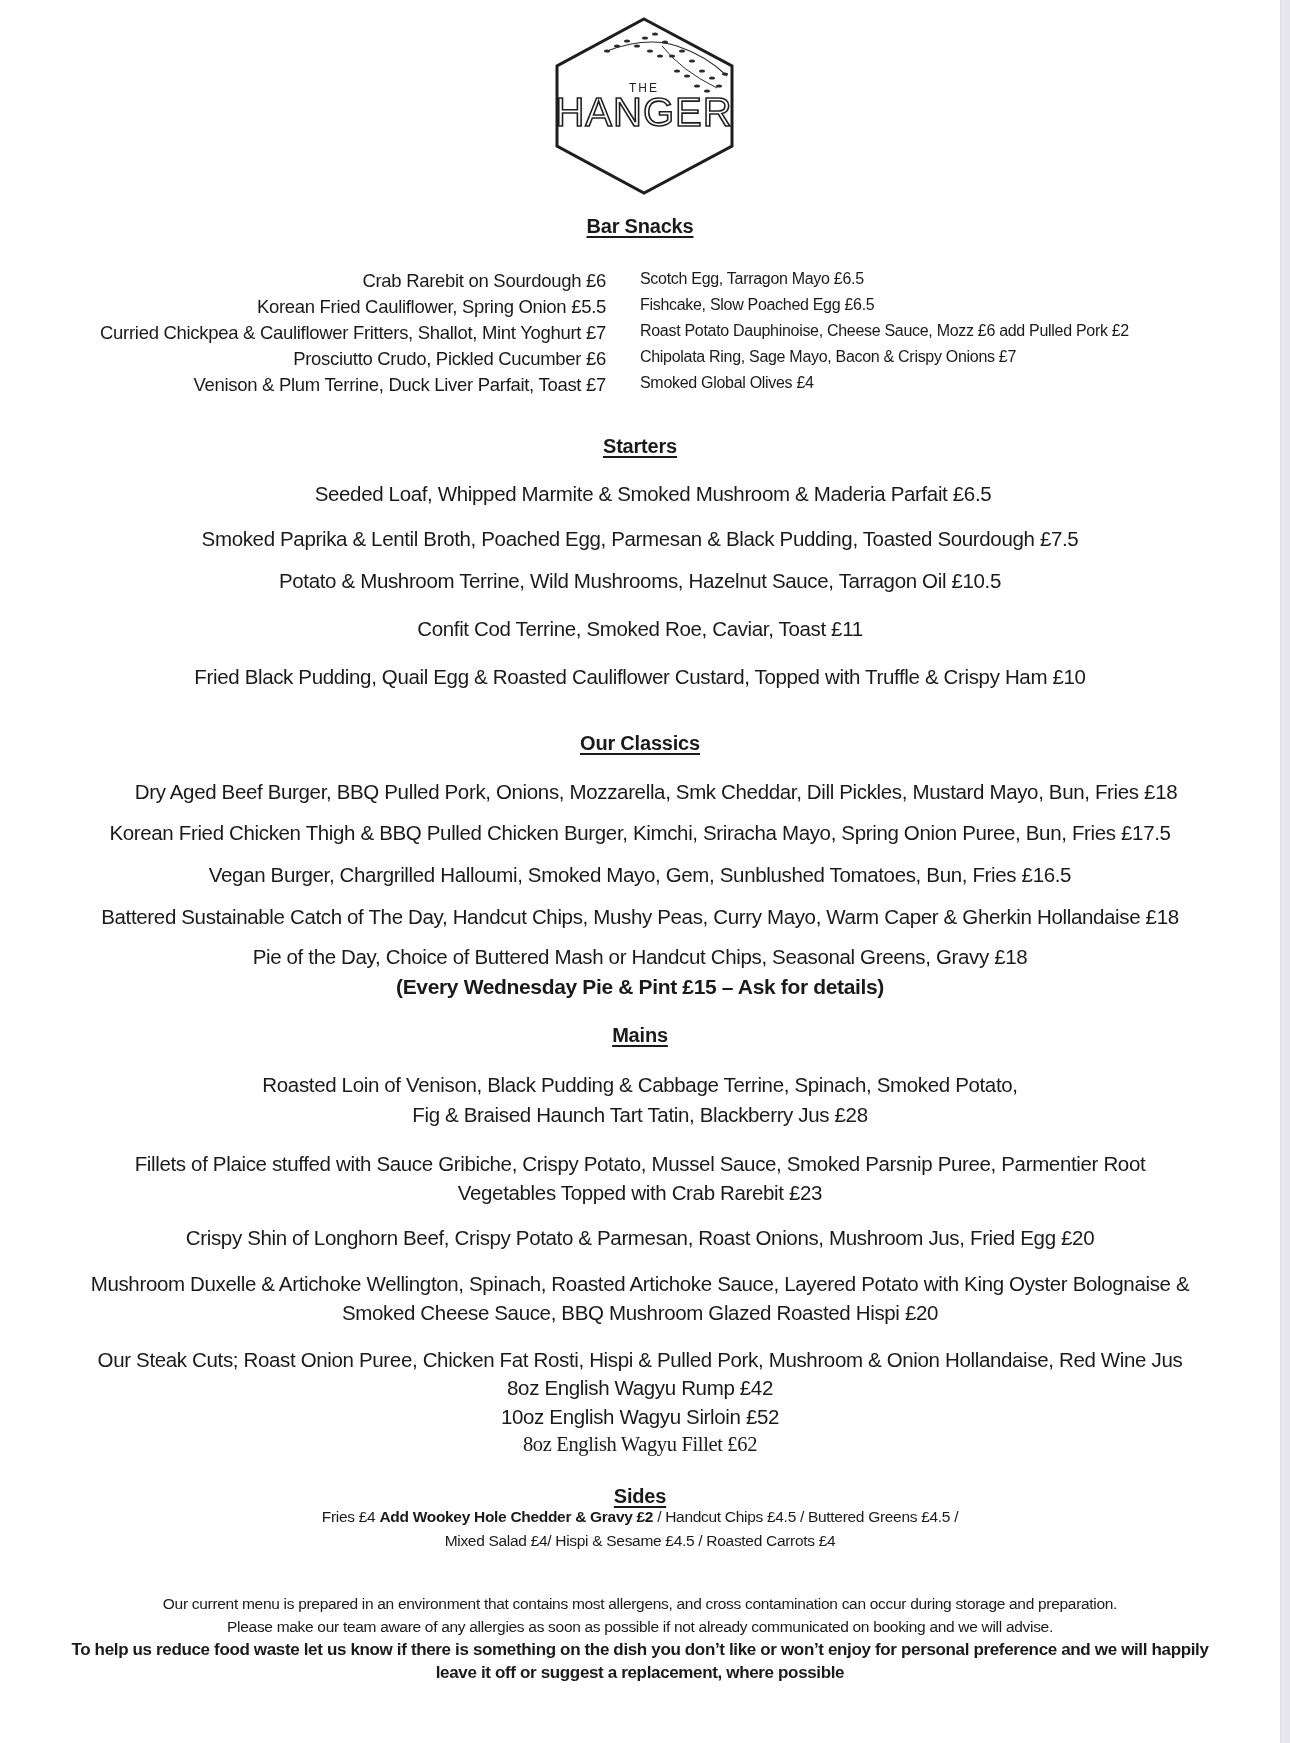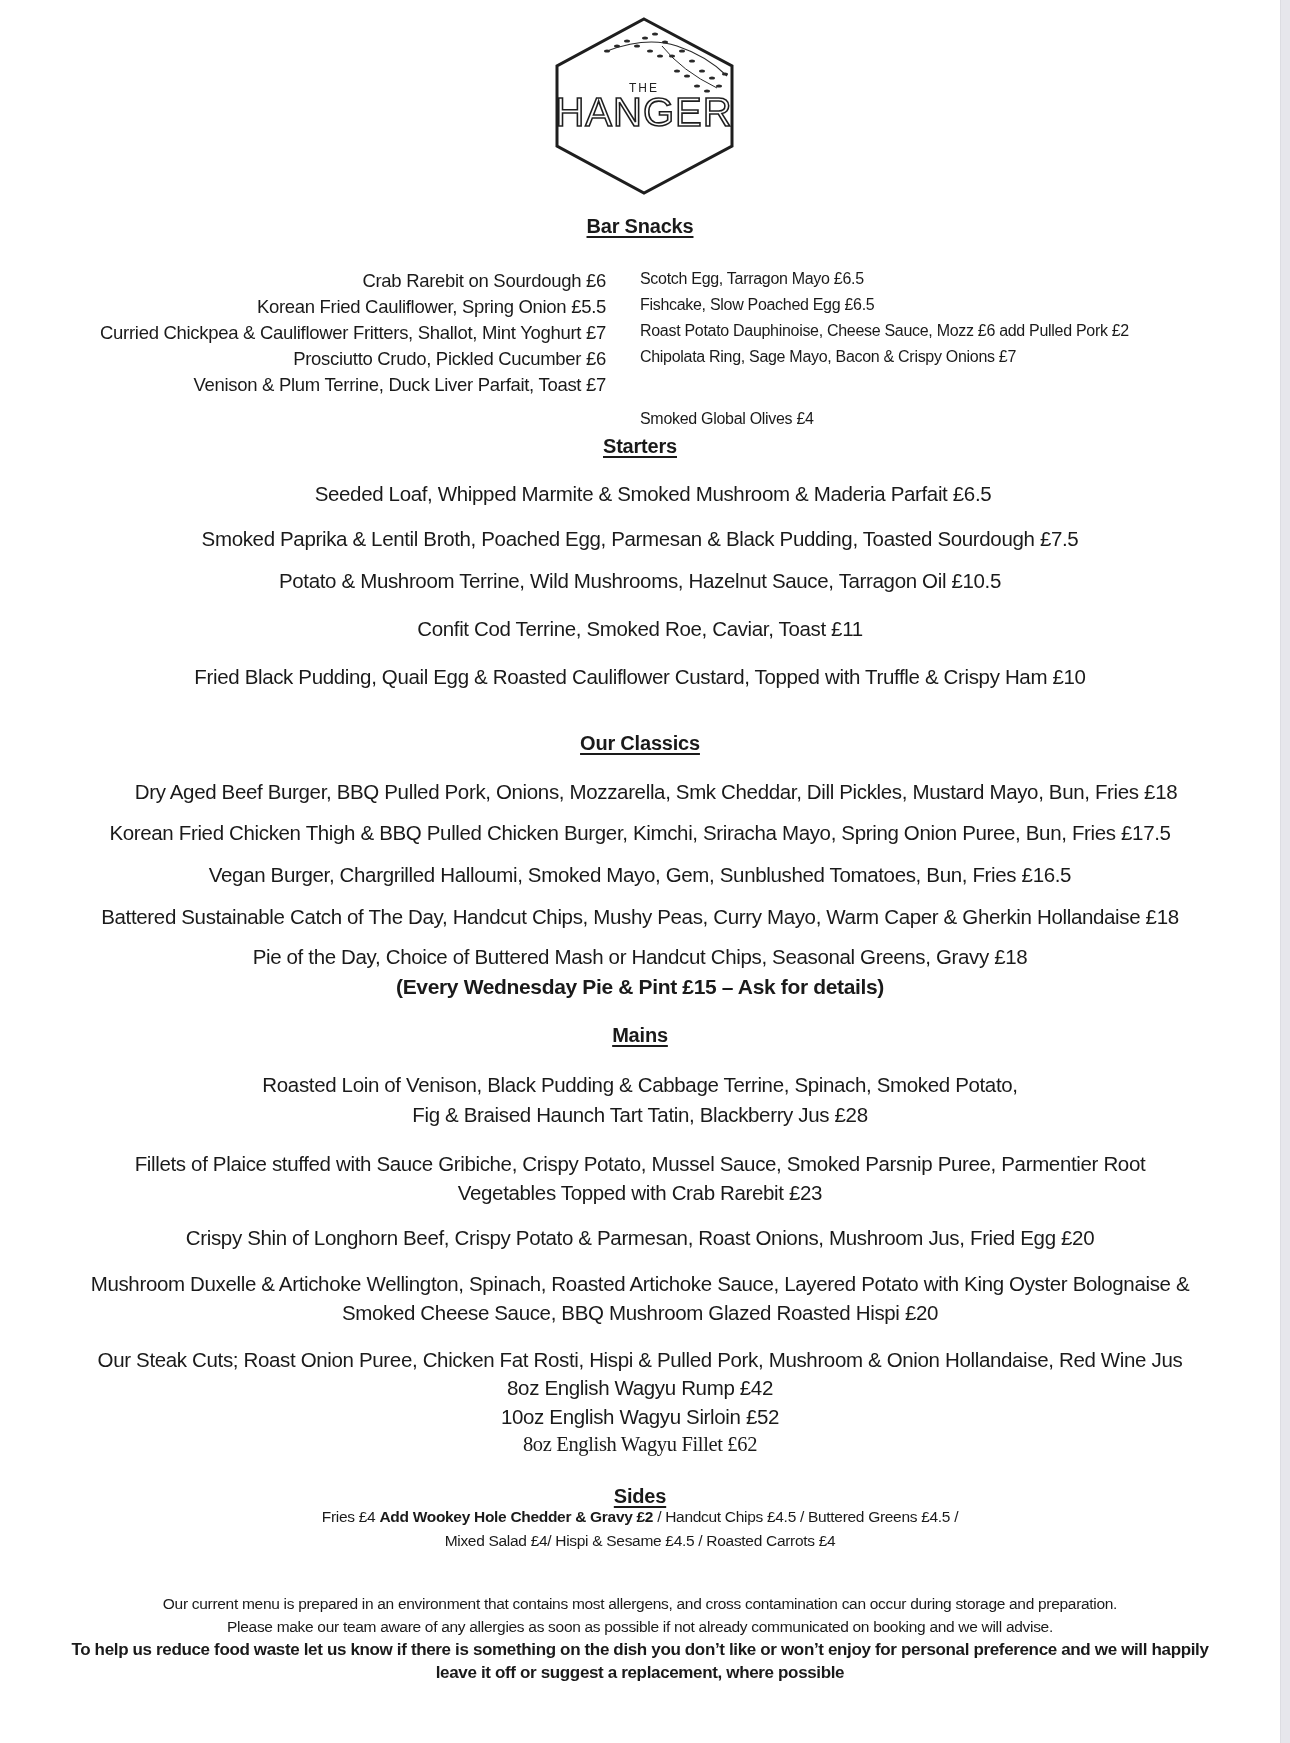--- a/index.html
+++ b/index.html
@@ -76,21 +76,21 @@
   <div class="heading" style="top:215px;">Bar Snacks</div>
   <div class="snack-left" style="top:270px;">Crab Rarebit on Sourdough £6</div>
   <div class="snack-left" style="top:296px;">Korean Fried Cauliflower, Spring Onion £5.5</div>
   <div class="snack-left" style="top:322px;">Curried Chickpea &amp; Cauliflower Fritters, Shallot, Mint Yoghurt £7</div>
   <div class="snack-left" style="top:348px;">Prosciutto Crudo, Pickled Cucumber £6</div>
   <div class="snack-left" style="top:374px;">Venison &amp; Plum Terrine, Duck Liver Parfait, Toast £7</div>
   <div class="snack-right" style="top:270px;">Scotch Egg, Tarragon Mayo £6.5</div>
   <div class="snack-right" style="top:296px;">Fishcake, Slow Poached Egg £6.5</div>
   <div class="snack-right" style="top:322px;">Roast Potato Dauphinoise, Cheese Sauce, Mozz £6 add Pulled Pork £2</div>
   <div class="snack-right" style="top:348px;">Chipolata Ring, Sage Mayo, Bacon &amp; Crispy Onions £7</div>
-  <div class="snack-right" style="top:374px;margin-top:36px;">Smoked Global Olives £4</div>
+  <div class="snack-right" style="top:374px;">Smoked Global Olives £4</div>
 
   <div class="heading" style="top:435px;">Starters</div>
   <div class="line" style="top:482px;padding-left:13px;">Seeded Loaf, Whipped Marmite &amp; Smoked Mushroom &amp; Maderia Parfait £6.5</div>
   <div class="line" style="top:527px;">Smoked Paprika &amp; Lentil Broth, Poached Egg, Parmesan &amp; Black Pudding, Toasted Sourdough £7.5</div>
   <div class="line" style="top:569px;">Potato &amp; Mushroom Terrine, Wild Mushrooms, Hazelnut Sauce, Tarragon Oil £10.5</div>
   <div class="line" style="top:617px;">Confit Cod Terrine, Smoked Roe, Caviar, Toast £11</div>
   <div class="line" style="top:665px;">Fried Black Pudding, Quail Egg &amp; Roasted Cauliflower Custard, Topped with Truffle &amp; Crispy Ham £10</div>
 
   <div class="heading" style="top:732px;">Our Classics</div>
   <div class="line" style="top:780px;padding-left:16px;">Dry Aged Beef Burger, BBQ Pulled Pork, Onions, Mozzarella, Smk Cheddar, Dill Pickles, Mustard Mayo, Bun, Fries £18</div>

